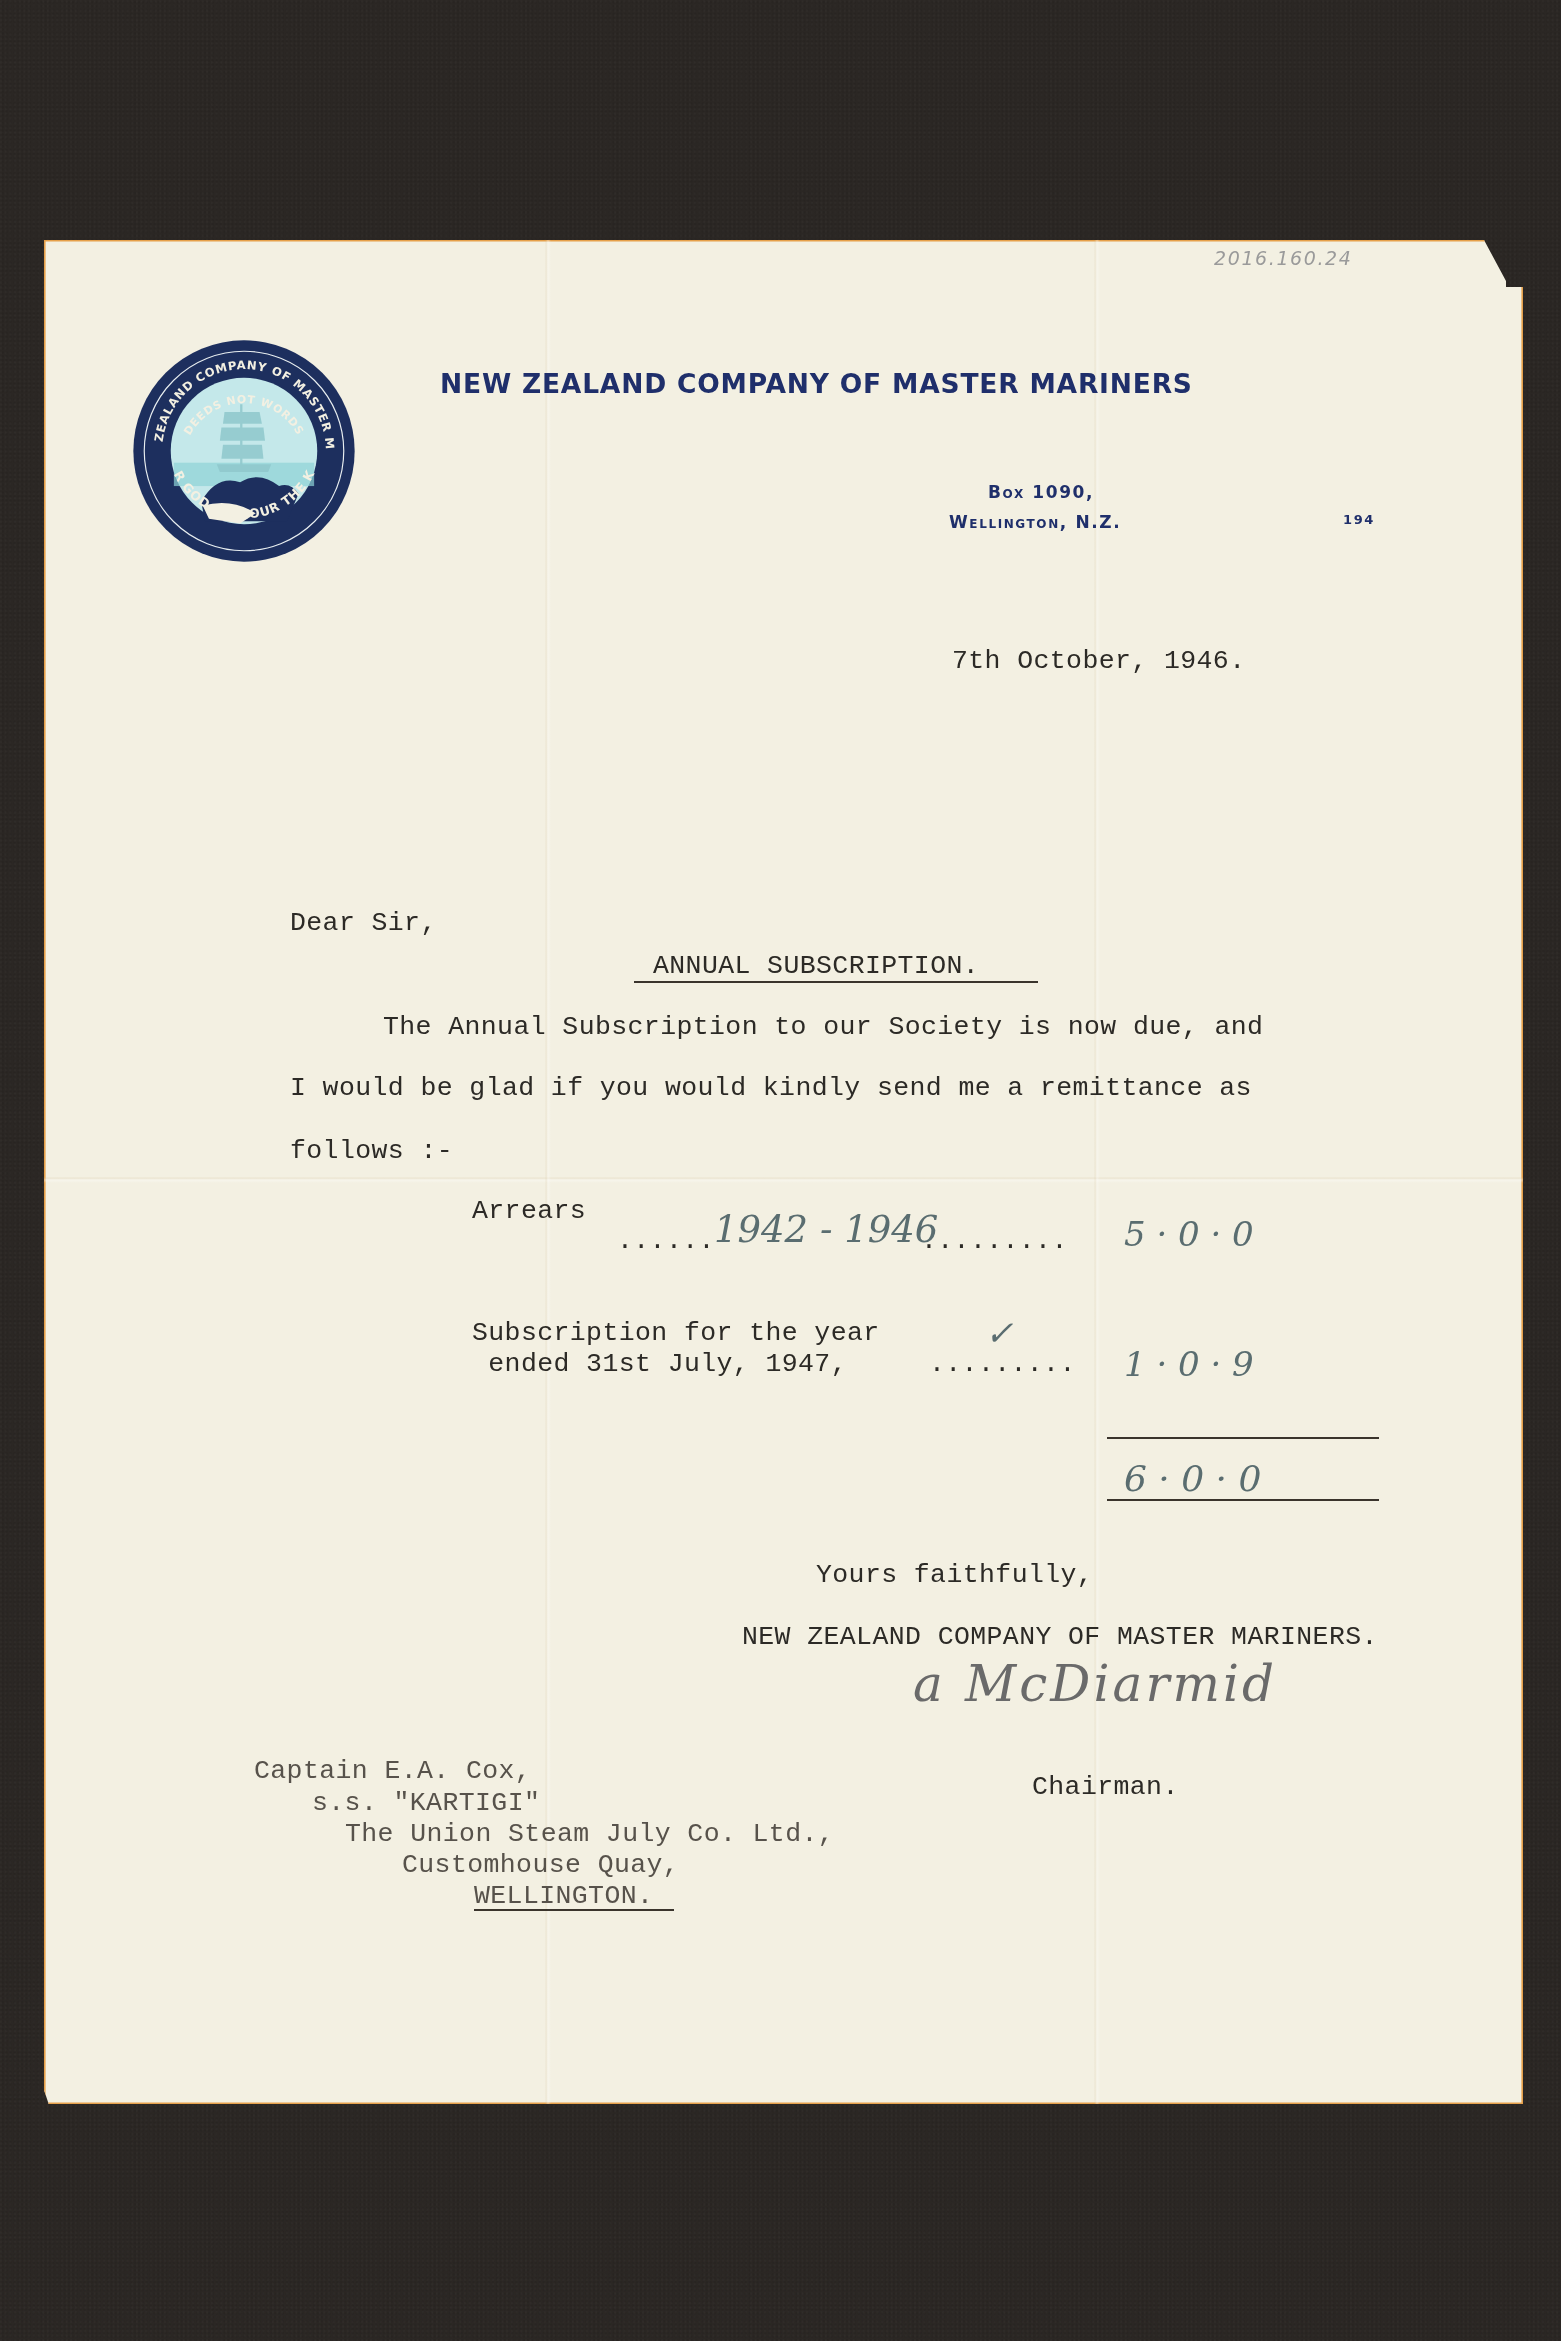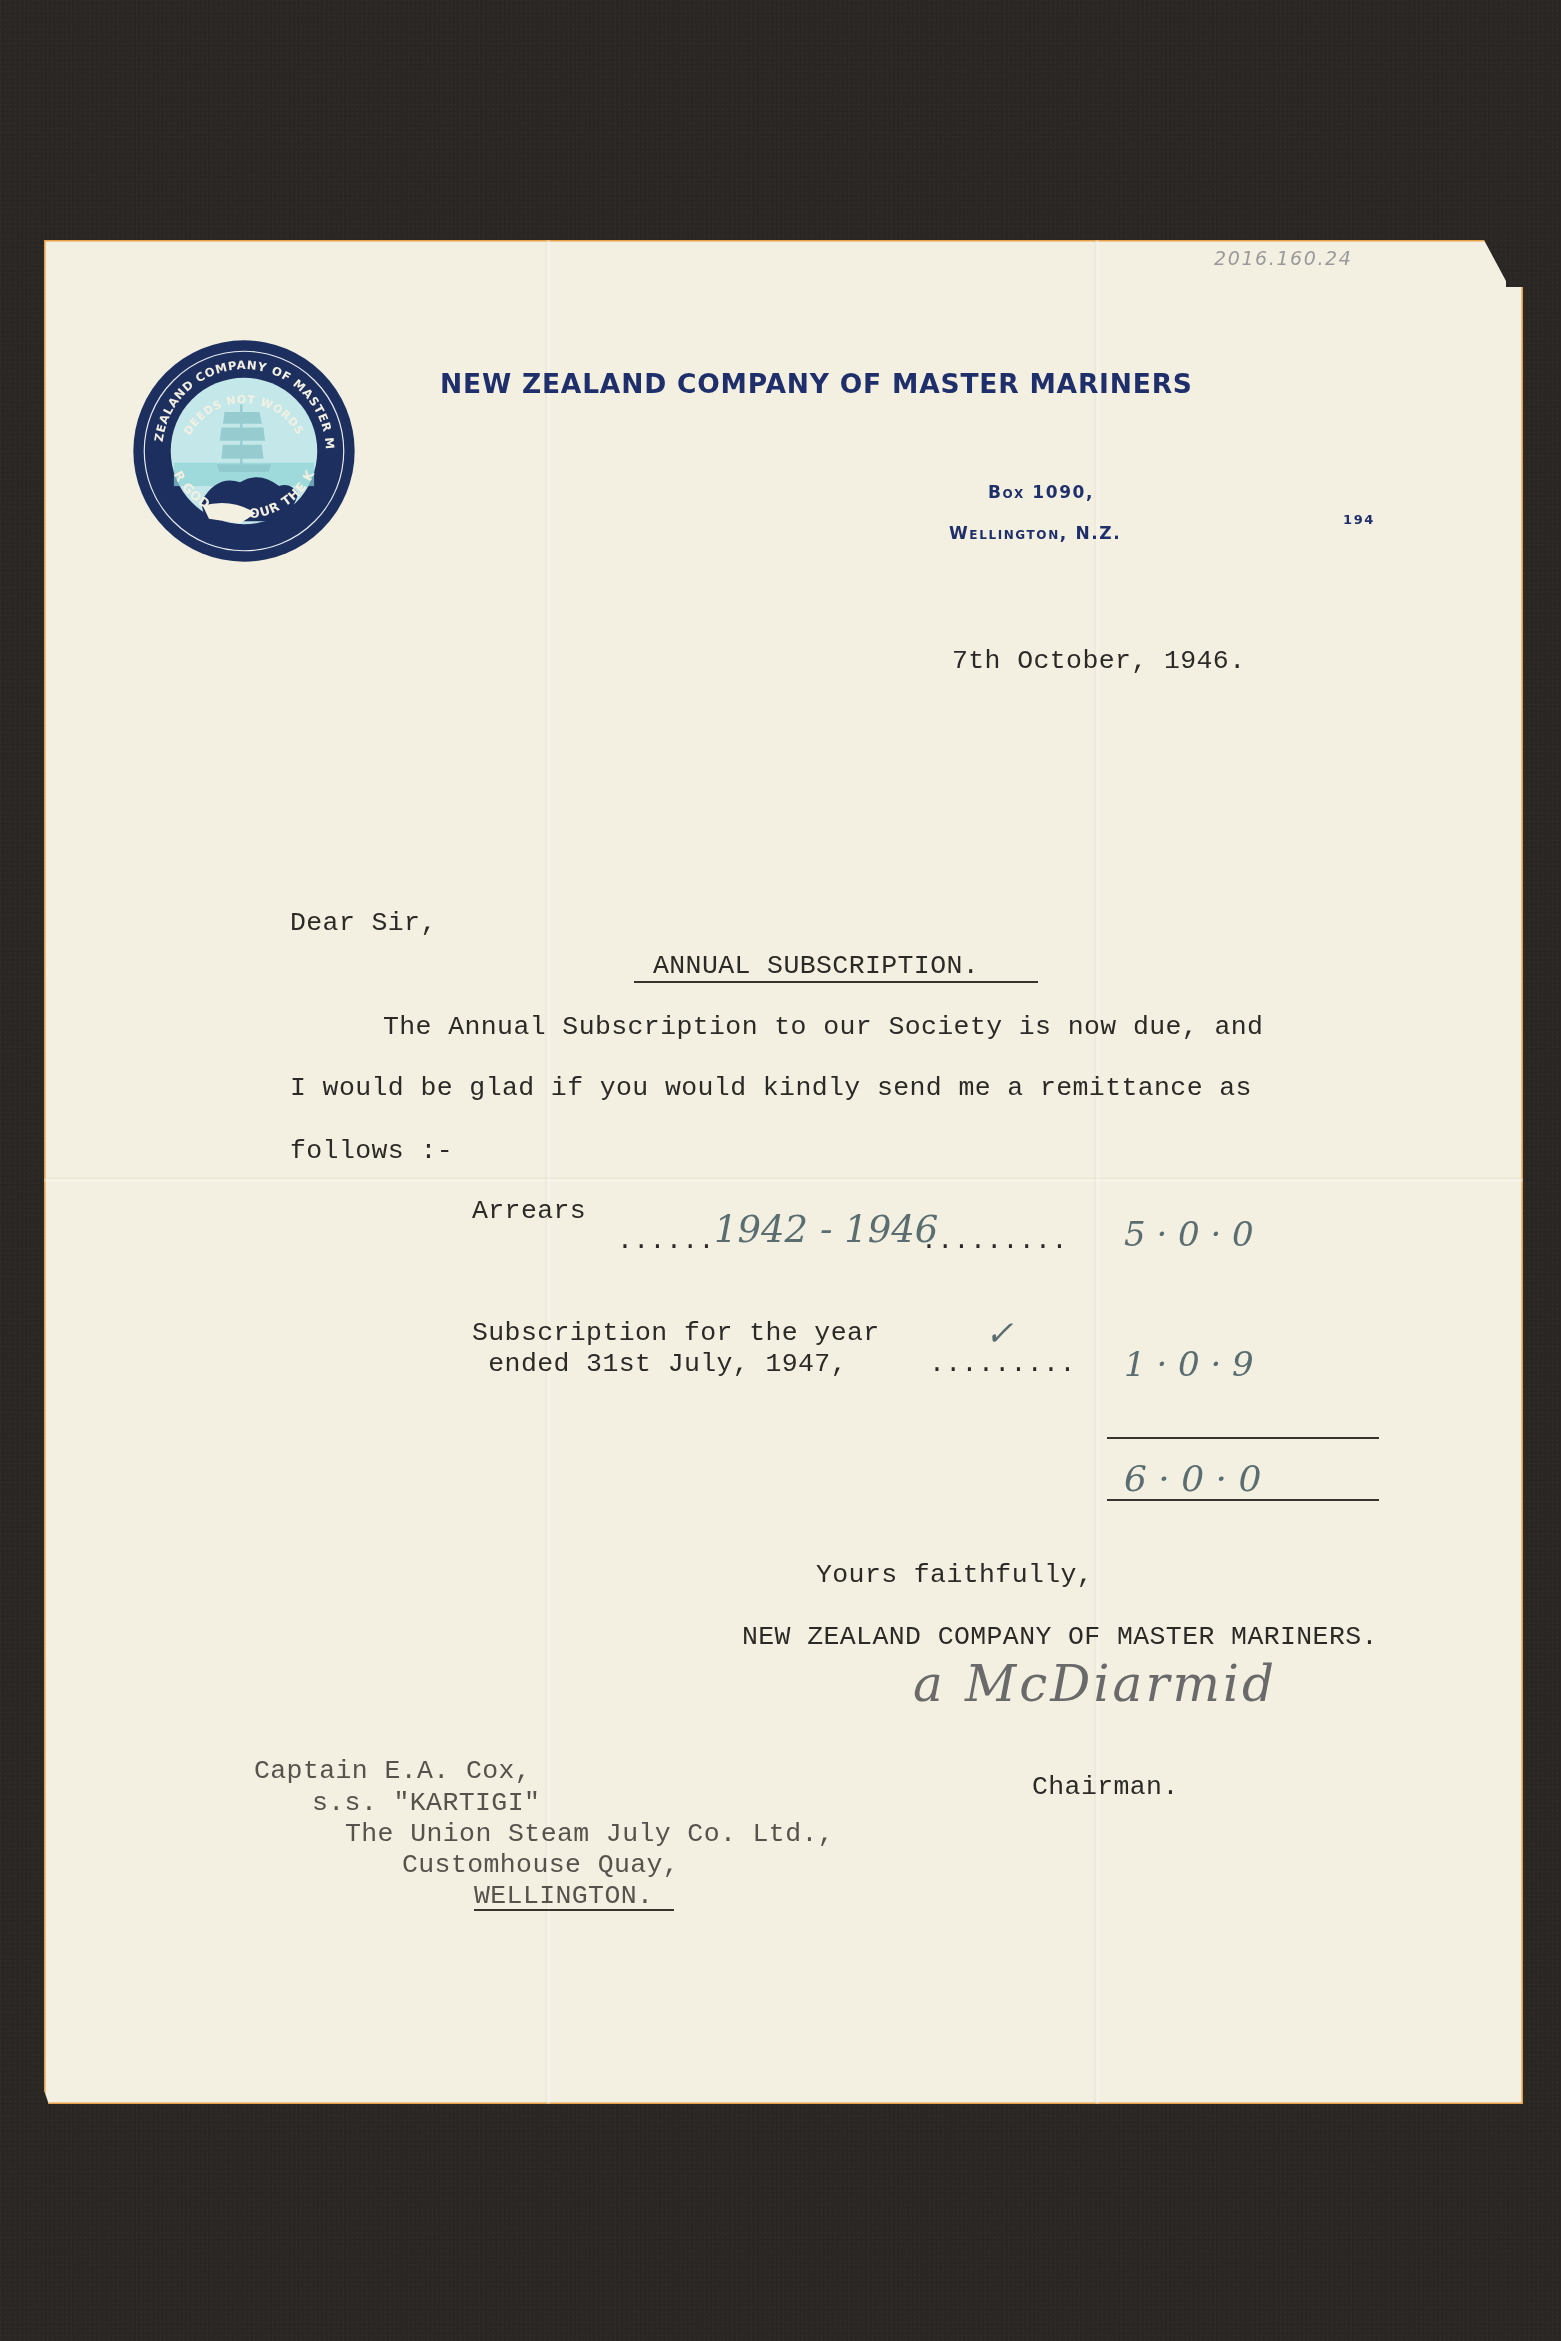--- a/index.html
+++ b/index.html
@@ -68,21 +68,21 @@
   <text font-family="DejaVu Sans, sans-serif" font-size="14" font-weight="bold" fill="#f3f0e2" letter-spacing="1">
     <textPath href="#arcInner" startOffset="50%" text-anchor="middle">DEEDS NOT WORDS</textPath>
   </text>
   <text font-family="DejaVu Sans, sans-serif" font-size="16" font-weight="bold" fill="#f3f0e2" letter-spacing="1">
     <textPath href="#arcBottom" startOffset="50%" text-anchor="middle">FEAR GOD. HONOUR THE KING</textPath>
   </text>
 </svg>
 
 <div class="abs letterhead" style="left:440px; top:368px; font-size:26.5px; letter-spacing:0.8px;">NEW ZEALAND COMPANY OF MASTER MARINERS</div>
 <div class="abs letterhead" style="left:988px; top:482px; font-size:17px; letter-spacing:1.6px; font-variant:small-caps;">Box 1090,</div>
-<div class="abs letterhead" style="left:949px; top:512px; font-size:17px; letter-spacing:1.6px; font-variant:small-caps;margin-top:11px;">Wellington, N.Z.</div>
+<div class="abs letterhead" style="left:949px; top:512px; font-size:17px; letter-spacing:1.6px; font-variant:small-caps;">Wellington, N.Z.</div>
 <div class="abs letterhead" style="left:1343px; top:512px; font-size:13px; letter-spacing:1.6px;">194</div>
 
 <div class="abs typed" style="left:943px; top:646px;margin-left:9px;">7th October, 1946.</div>
 
 <div class="abs typed" style="left:290px; top:888px;margin-top:20px;">Dear Sir,</div>
 <div class="abs typed" style="left:653px; top:951px;">ANNUAL SUBSCRIPTION.</div>
 <div class="rule" style="left:634px; top:981px; width:404px;"></div>
 
 <div class="abs typed" style="left:383px; top:1012px;">The Annual Subscription to our Society is now due, and</div>
 <div class="abs typed" style="left:290px; top:1073px;">I would be glad if you would kindly send me a remittance as</div>

